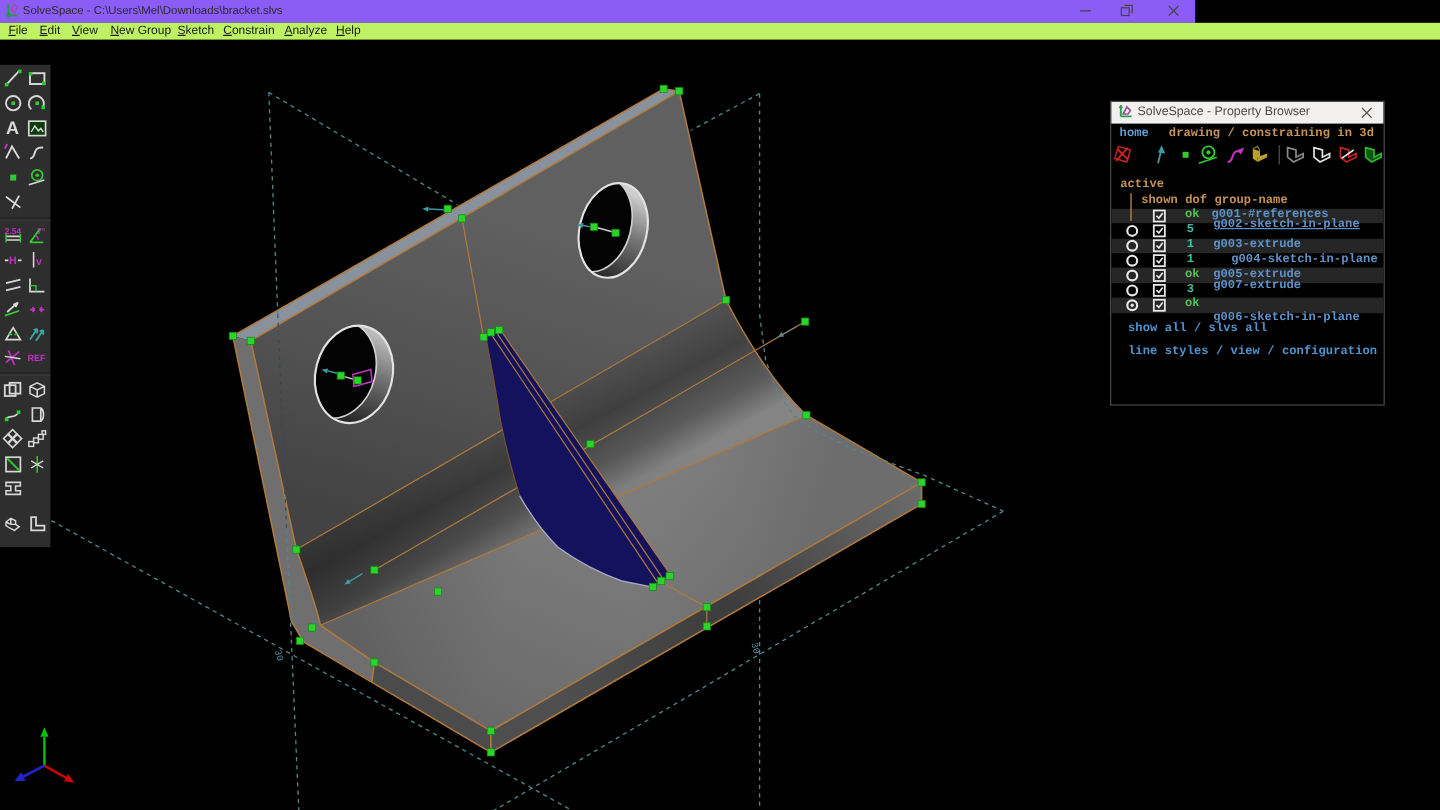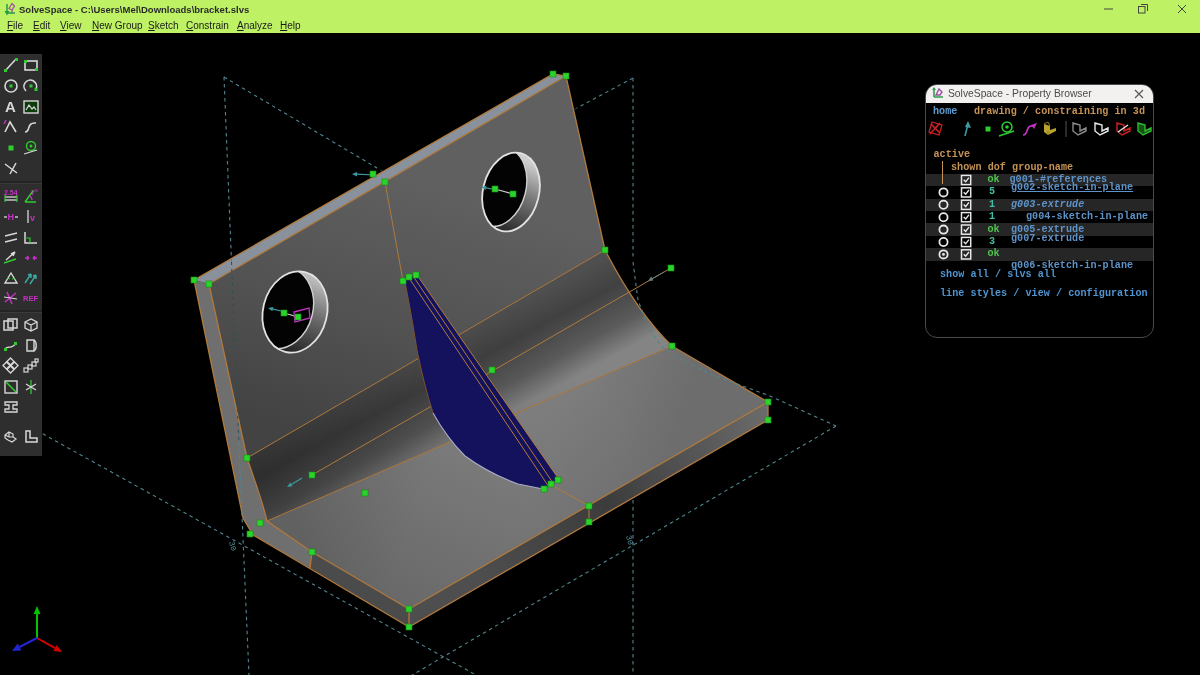--- a/index.html
+++ b/index.html
@@ -1,24 +1,24 @@
 <!DOCTYPE html>
 <html><head>
 <meta charset="utf-8">
 <style>
   html,body{margin:0;padding:0;width:1200px;height:675px;overflow:hidden;background:#000;}
   *{box-sizing:border-box;}
-  #titlebar{position:absolute;left:0;top:0;width:1200px;height:19px;background:#bef264;font-weight:bold;}
+  #titlebar{position:absolute;left:0;top:0;width:996px;height:19px;background:#8b5cf6;}
   #titletext{position:absolute;left:19px;top:4px;font-family:"Liberation Sans",sans-serif;font-size:9.5px;color:#2a2a2a;}
   #menubar{position:absolute;left:0;top:19px;width:1200px;height:14px;background:#bef264;}
   .menuitem{position:absolute;top:1px;font-family:"Liberation Sans",sans-serif;font-size:10px;color:#1a1a1a;}
   .menuitem u{text-decoration:underline;}
   #winbtns{position:absolute;right:0;top:0;height:19px;}
   #toolbar{position:absolute;left:0;top:54px;width:42px;height:402px;background:#2e2e2e;}
-  #pane{position:absolute;left:925px;top:84px;width:229px;height:254px;background:#000;border-radius:12px;border:1px solid #4a4a4a;overflow:hidden;}
+  #pane{position:absolute;left:925px;top:84px;width:229px;height:254px;background:#000;border-radius:0;border:1px solid #4a4a4a;overflow:hidden;}
   #panetitle{position:absolute;left:0;top:0;width:100%;height:18px;background:#f2f1f0;}
   #panetitletext{position:absolute;left:22px;top:3px;font-family:"Liberation Sans",sans-serif;font-size:10.3px;color:#4a4a4a;}
   .pt{position:absolute;font-family:"Liberation Mono",monospace;font-size:10.1px;font-weight:bold;white-space:pre;letter-spacing:0.05px;}
   .stripe{position:absolute;left:1px;width:227px;height:12px;background:#262626;}
 </style>
 </head>
 <body>
 
 <svg id="vp" width="1200" height="675" viewBox="0 0 1200 675" style="position:absolute;left:0;top:0;">
 <defs>
@@ -409,21 +409,21 @@
         </g>
       </svg>
 <div class="pt" style="left:7.5px;top:46px;color:#c79355;">active</div>
 <div style="position:absolute;left:15.5px;top:58px;width:1.5px;height:22.5px;background:#c79355;"></div>
 <div class="pt" style="left:25px;top:58.5px;color:#c79355;">shown dof group-name</div>
 <div class="pt" style="left:61.5px;top:71px;color:#4fc44f;">ok</div>
 <div class="pt" style="left:83.5px;top:71px;color:#5e93c9;">g001-#references</div>
 <div class="pt" style="left:63px;top:83.4px;color:#3fbfa5;">5</div>
 <div class="pt" style="left:85px;top:79px;color:#5e93c9;text-decoration:underline;">g002-sketch-in-plane</div>
 <div class="pt" style="left:63px;top:95.8px;color:#3fbfa5;">1</div>
-<div class="pt" style="left:85px;top:95.8px;color:#5e93c9;font-style:italic;">g003-extrude</div>
+<div class="pt" style="left:85px;top:95.8px;color:#5e93c9;">g003-extrude</div>
 <div class="pt" style="left:63px;top:108.2px;color:#3fbfa5;">1</div>
 <div class="pt" style="left:85px;top:108.2px;color:#5e93c9;margin-left:15px;">g004-sketch-in-plane</div>
 <div class="pt" style="left:61.5px;top:120.6px;color:#4fc44f;">ok</div>
 <div class="pt" style="left:85px;top:120.6px;color:#5e93c9;">g005-extrude</div>
 <div class="pt" style="left:63px;top:133px;color:#3fbfa5;">3</div>
 <div class="pt" style="left:85px;top:133px;color:#5e93c9;margin-top:24px;">g006-sketch-in-plane</div>
 <div class="pt" style="left:61.5px;top:145.4px;color:#4fc44f;">ok</div>
 <div class="pt" style="left:85px;top:130px;color:#5e93c9;">g007-extrude</div>
 <svg width="227" height="234" style="position:absolute;left:0;top:0;">
         <rect x="35.5" y="72.4" width="9.2" height="9.2" fill="none" stroke="#e8e8e8" stroke-width="1.5"></rect>

